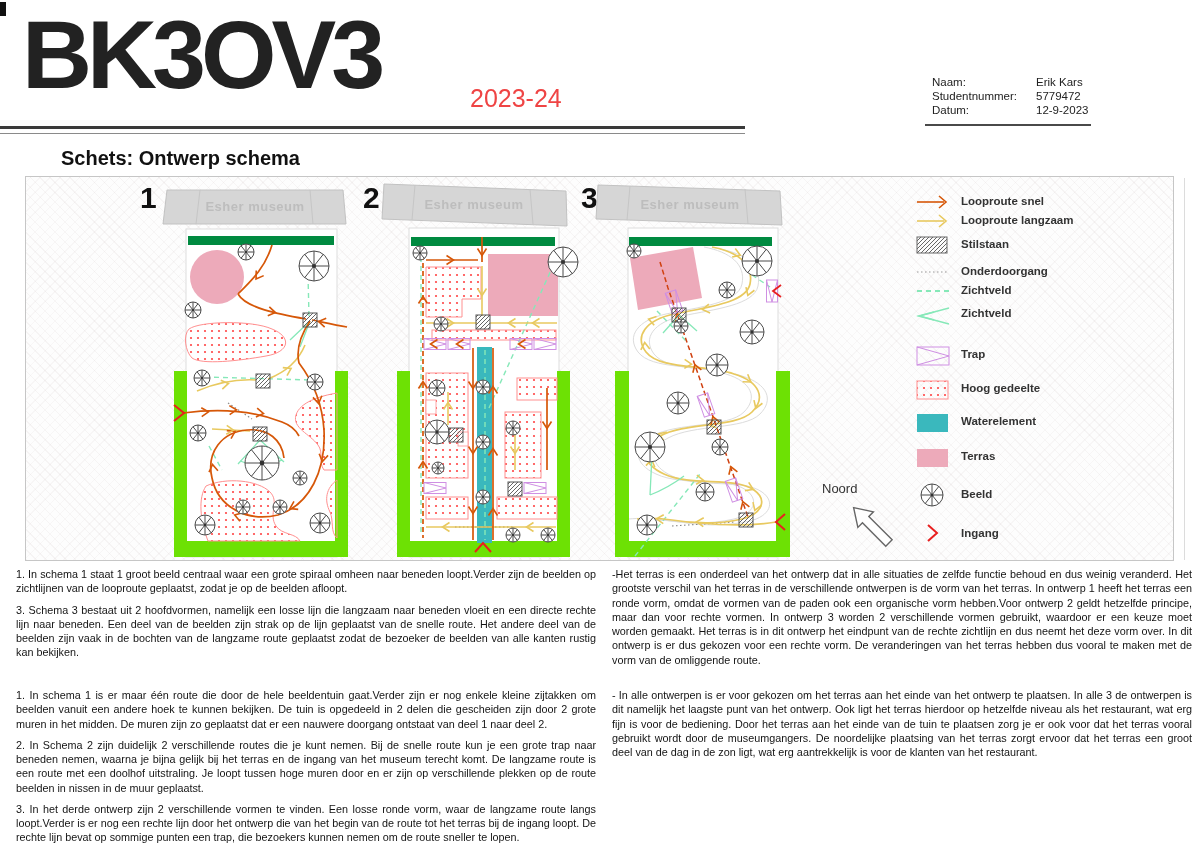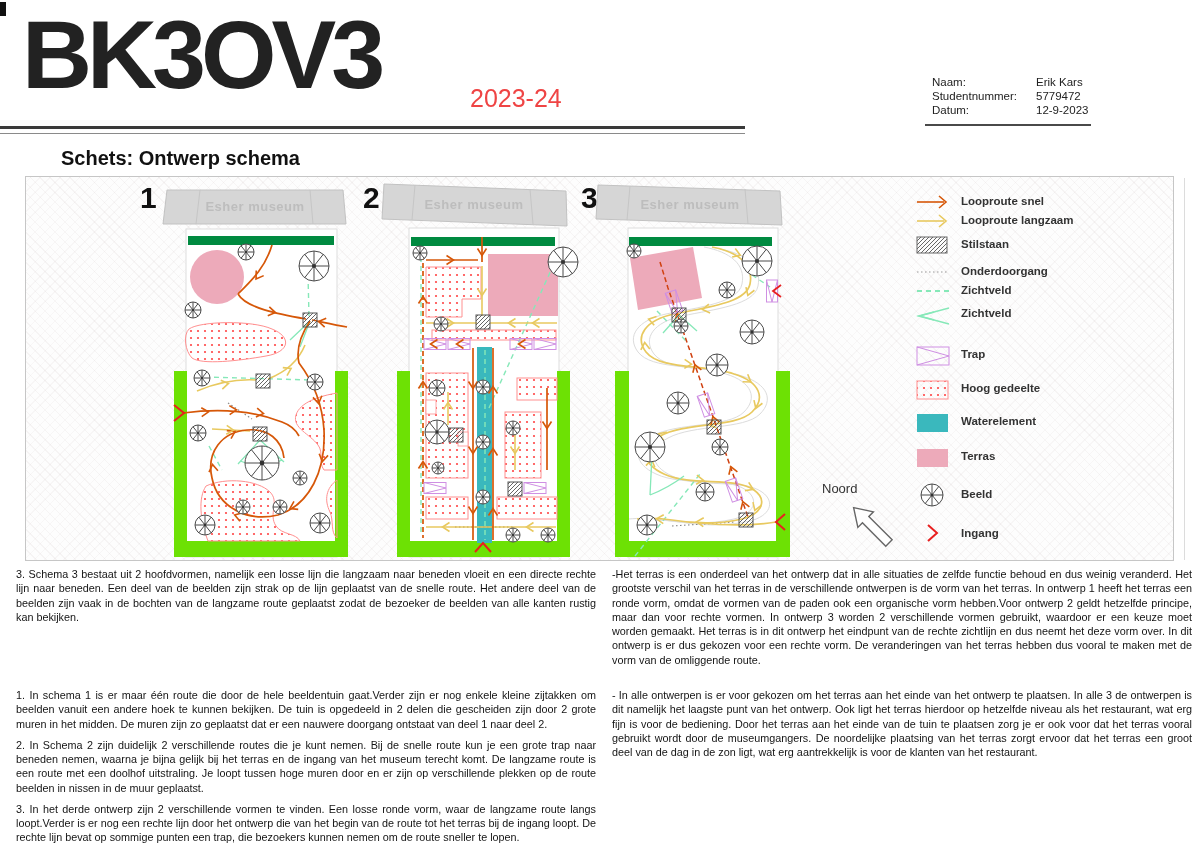--- a/index.html
+++ b/index.html
@@ -462,20 +462,21 @@
   </div>
 
   <div class="noord-label">Noord</div>
   <svg class="noord-svg" width="84" height="70" viewBox="0 0 84 70">
     <g transform="translate(44,36) rotate(-45)">
       <polygon points="0,-26 11,-9 4.5,-9 4.5,24 -4.5,24 -4.5,-9 -11,-9" fill="#fff" stroke="#666" stroke-width="1.4"></polygon>
     </g>
   </svg>
 
   <div class="notes nlt">
+    <p>1. In schema 1 staat 1 groot beeld centraal waar een grote spiraal omheen naar beneden loopt.Verder zijn de beelden op zichtlijnen van de looproute geplaatst, zodat je op de beelden afloopt.</p>
     <p>3. Schema 3 bestaat uit 2 hoofdvormen, namelijk een losse lijn die langzaam naar beneden vloeit en een directe rechte lijn naar beneden. Een deel van de beelden zijn strak op de lijn geplaatst van de snelle route. Het andere deel van de beelden zijn vaak in de bochten van de langzame route geplaatst zodat de bezoeker de beelden van alle kanten rustig kan bekijken.</p>
   </div>
   <div class="notes nlb">
     <p>1. In schema 1 is er maar één route die door de hele beeldentuin gaat.Verder zijn er nog enkele kleine zijtakken om beelden vanuit een andere hoek te kunnen bekijken. De tuin is opgedeeld in 2 delen die gescheiden zijn door 2 grote muren in het midden. De muren zijn zo geplaatst dat er een nauwere doorgang ontstaat van deel 1 naar deel 2.</p>
     <p>2. In Schema 2 zijn duidelijk 2 verschillende routes die je kunt nemen. Bij de snelle route kun je een grote trap naar beneden nemen, waarna je bijna gelijk bij het terras en de ingang van het museum terecht komt. De langzame route is een route met een doolhof uitstraling. Je loopt tussen hoge muren door en er zijn op verschillende plekken op de route beelden in nissen in de muur geplaatst.</p>
     <p>3. In het derde ontwerp zijn 2 verschillende vormen te vinden. Een losse ronde vorm, waar de langzame route langs loopt.Verder is er nog een rechte lijn door het ontwerp die van het begin van de route tot het terras bij de ingang loopt. De rechte lijn bevat op sommige punten een trap, die bezoekers kunnen nemen om de route sneller te lopen.</p>
   </div>
   <div class="notes nrt">
     <p>-Het terras is een onderdeel van het ontwerp dat in alle situaties de zelfde functie behoud en dus weinig veranderd. Het grootste verschil van het terras in de verschillende ontwerpen is de vorm van het terras. In ontwerp 1 heeft het terras een ronde vorm, omdat de vormen van de paden ook een organische vorm hebben.Voor ontwerp 2 geldt hetzelfde principe, maar dan voor rechte vormen. In ontwerp 3 worden 2 verschillende vormen gebruikt, waardoor er een keuze moet worden gemaakt. Het terras is in dit ontwerp het eindpunt van de rechte zichtlijn en dus neemt het deze vorm over. In dit ontwerp is er dus gekozen voor een rechte vorm. De veranderingen van het terras hebben dus vooral te maken met de vorm van de omliggende route.</p>
   </div>

